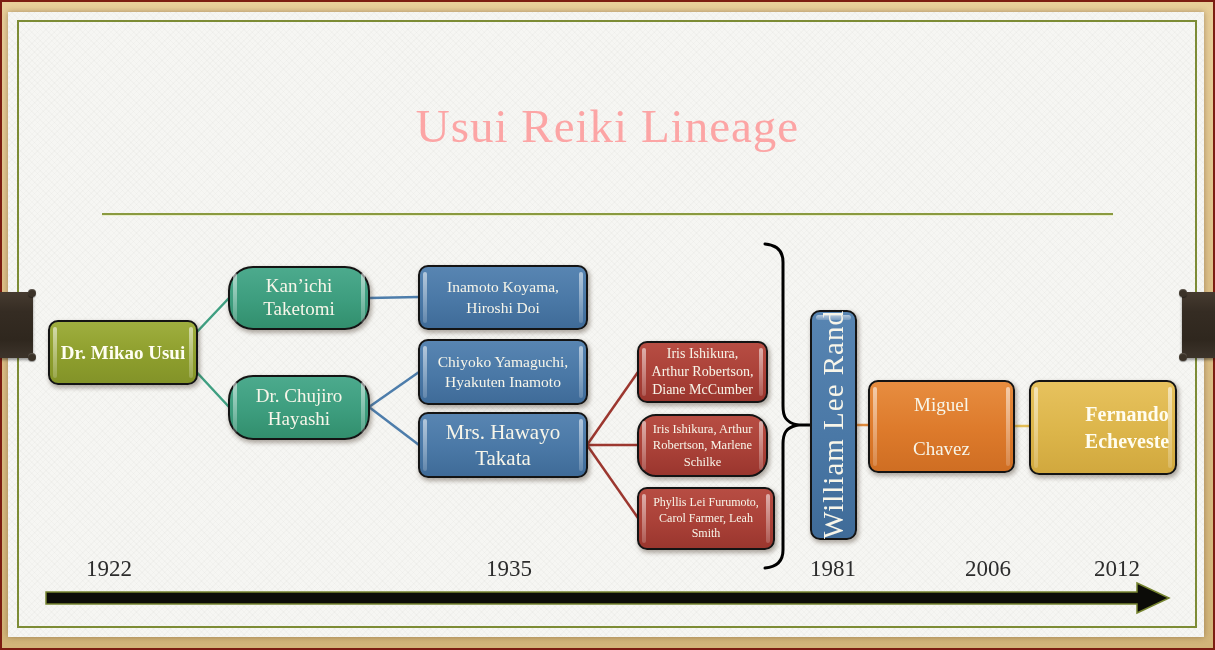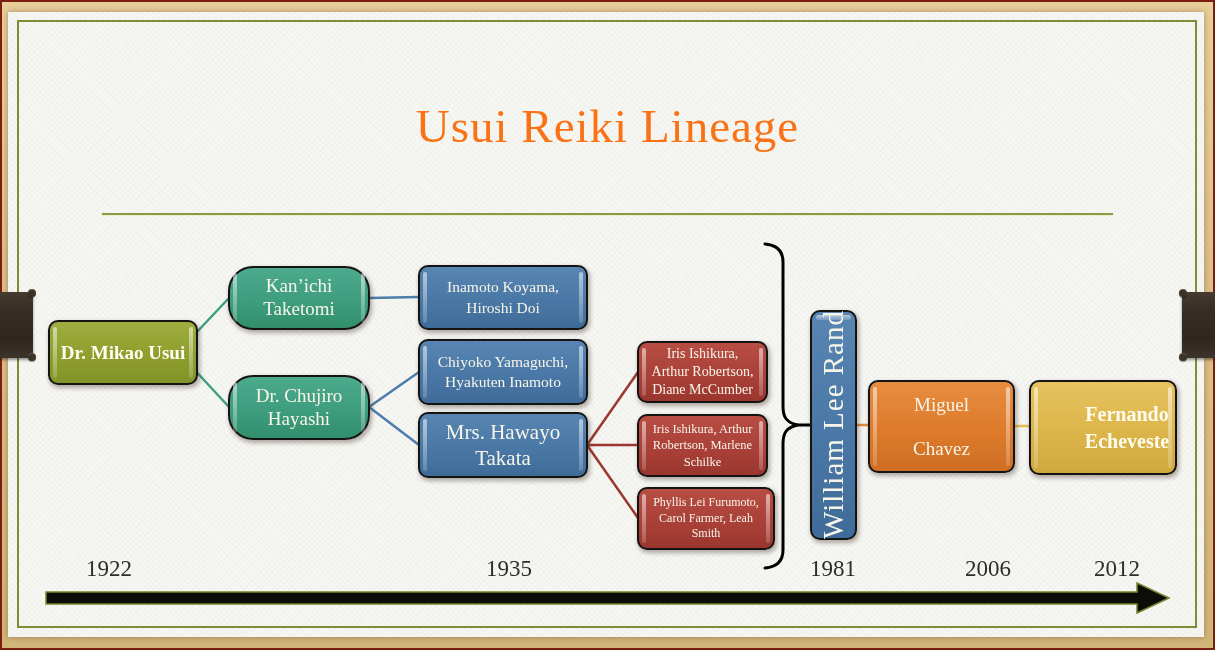--- a/index.html
+++ b/index.html
@@ -8,21 +8,21 @@
   .band{position:absolute;inset:2px;background:linear-gradient(180deg,#e8cf9a 0%,#dcc088 45%,#d2b579 100%);}
   .paper{position:absolute;left:8px;top:12px;right:11px;bottom:13px;
     background-color:#f6f6f3;
     background-image:
       repeating-linear-gradient(45deg, rgba(120,120,110,0.035) 0 1px, transparent 1px 4px),
       repeating-linear-gradient(-45deg, rgba(120,120,110,0.035) 0 1px, transparent 1px 4px);
     box-shadow:0 0 6px rgba(90,60,30,.45);}
   .inner-border{position:absolute;left:17px;top:20px;width:1180px;height:608px;box-sizing:border-box;
     border:2px solid #7d8c35;}
   .title{position:absolute;left:0;right:0;top:99px;margin:0;text-align:center;
-    font-size:47px;font-weight:400;letter-spacing:1px;color:#f97316;z-index:3;
+    font-size:47px;font-weight:400;letter-spacing:1px;color:#fca5a5;z-index:3;
     font-family:"Liberation Serif",serif;}
   .title-rule{position:absolute;left:102px;top:213px;width:1011px;height:2px;
     background:#8a9a40;border-bottom:1px solid #e9eecb;z-index:3;}
   .layer{position:absolute;inset:0;z-index:2;pointer-events:none;}
   
   .node{position:absolute;box-sizing:border-box;border:2px solid #141414;border-radius:10px;
     display:flex;align-items:center;justify-content:center;text-align:center;
     color:#f7f5e9;z-index:3;box-shadow:1.5px 2.5px 4px rgba(70,55,40,.4);}
   .node::before,.node::after{content:"";position:absolute;top:5px;bottom:5px;width:4px;border-radius:3px;
     background:linear-gradient(180deg,rgba(255,255,255,.55),rgba(255,255,255,.18));}
@@ -35,21 +35,21 @@
   .c-red  {background:linear-gradient(180deg,#b74d43 0%,#aa4138 55%,#9a362e 100%);}
   .c-orange{background:linear-gradient(180deg,#e78d40 0%,#dd7a2b 55%,#cf6e23 100%);}
   .c-gold {background:linear-gradient(180deg,#e7c25e 0%,#dcb54a 55%,#d1a83e 100%);}
   .p-usui{left:48px;top:320px;width:150px;height:65px;font-size:19px;font-weight:700;line-height:1.15;color:#fffef2;}
   .p-taketomi{left:228px;top:266px;width:142px;height:64px;font-size:19px;line-height:1.2;}
   .p-hayashi{left:228px;top:375px;width:142px;height:65px;font-size:19px;line-height:1.2;}
   .p-koyama{left:418px;top:265px;width:170px;height:65px;font-size:15.5px;line-height:1.3;}
   .p-yamaguchi{left:418px;top:339px;width:170px;height:66px;font-size:15.5px;line-height:1.3;}
   .p-takata{left:418px;top:412px;width:170px;height:66px;font-size:21px;line-height:1.25;}
   .p-red1{left:637px;top:341px;width:131px;height:62px;font-size:14px;line-height:1.3;}
-  .p-red2{left:637px;top:414px;width:131px;height:63px;font-size:12.5px;line-height:1.3;}
+  .p-red2{left:637px;top:414px;width:131px;height:63px;font-size:12.5px;line-height:1.3;border-radius:19px;}
   .p-red3{left:637px;top:487px;width:138px;height:63px;font-size:12px;line-height:1.3;}
   .p-rand{left:810px;top:310px;width:47px;height:230px;font-size:29px;}
   .p-rand span{writing-mode:vertical-rl;transform:rotate(180deg);padding:4px 0;letter-spacing:1px;white-space:nowrap;}
   .p-rand::before{left:4px;right:4px;top:3px;bottom:auto;height:5px;width:auto;}
   .p-rand::after{display:none;}
   .p-chavez{left:868px;top:380px;width:147px;height:93px;font-size:19px;line-height:2.3;}
   .p-chavez span{max-width:100px;}
   .p-echeveste{left:1029px;top:380px;width:148px;height:95px;font-size:20px;font-weight:700;line-height:1.35;color:#fffdf0;padding-left:48px;}
   .p-echeveste span{max-width:124px;}
   

